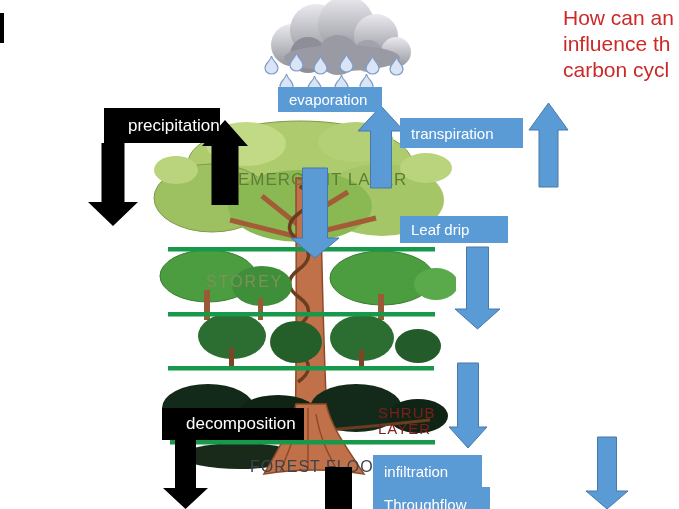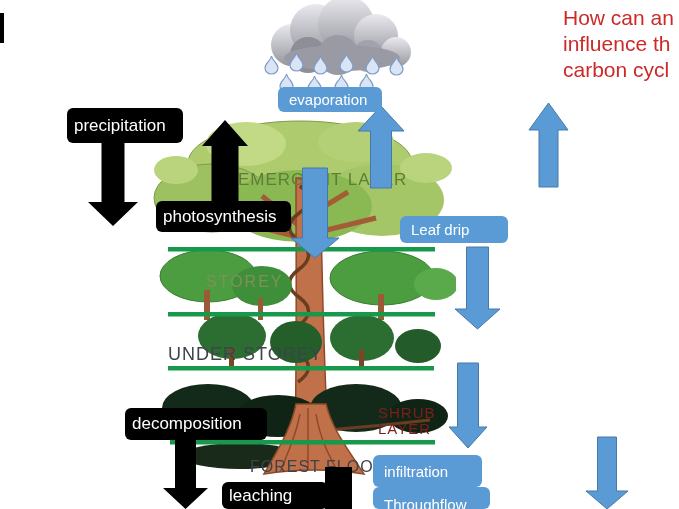--- a/index.html
+++ b/index.html
@@ -2,23 +2,23 @@
 <html style="--accent-blue: #5b9bd5; --arrow-blue-stroke: #4678ab; --label-black: #000000; --green-line: #18984b; --red-text: #cb2a28;"><head>
 <meta charset="utf-8">
 <style>
   html,body{margin:0;padding:0;background:#fff;}
   #canvas{
     position:relative;width:679px;height:509px;overflow:hidden;background:#fff;
     font-family:"Liberation Sans",sans-serif;
   }
   
   .lbl{position:absolute;display:flex;align-items:center;box-sizing:border-box;
-       color:#fff;white-space:nowrap;z-index:40;border-radius:6px;}
+       color:#fff;white-space:nowrap;z-index:40;}
   .lbl-blue{background:var(--accent-blue);font-size:15px;padding-left:11px;}
-  .lbl-black{background:var(--label-black);font-size:17px;padding-left:7px;}
+  .lbl-black{background:var(--label-black);font-size:17px;padding-left:24px;margin-left:37px;}
   
   svg.arrow{position:absolute;z-index:30;overflow:visible;}
   svg.arrow polygon.blue,svg.arrow rect.blue{fill:var(--accent-blue);stroke:var(--arrow-blue-stroke);stroke-width:1;}
   svg.arrow polygon.black,svg.arrow rect.black{fill:var(--label-black);}
   
   .layer-cap{position:absolute;z-index:20;white-space:nowrap;font-family:"Liberation Sans",sans-serif;}
   
   #question{position:absolute;left:563px;top:5px;width:160px;z-index:20;
     color:var(--red-text);font-size:21px;line-height:26px;white-space:nowrap;}
   
@@ -109,21 +109,20 @@
     <path d="M130,364 C140,340 146,326 150,306 M166,306 C170,330 178,346 188,364 M158,300 L158,360" stroke="#8e4a28" stroke-width="1.5" fill="none"></path>
 
     <rect x="18" y="139" width="267" height="4.5" fill="var(--green-line)"></rect>
     <rect x="18" y="204" width="267" height="4.5" fill="var(--green-line)"></rect>
     <rect x="18" y="258" width="266" height="4.5" fill="var(--green-line)"></rect>
     <rect x="20" y="332" width="265" height="4.5" fill="var(--green-line)"></rect>
   </svg>
 
   <div class="layer-cap" style="left:238px;top:170px;font-size:17px;color:#5d7e35;letter-spacing:1px">EMERGENT LAYER</div>
   <div class="layer-cap" style="left:206px;top:273px;font-size:16px;color:#7d9159;letter-spacing:2px">STOREY</div>
-  <div class="layer-cap" style="left:168px;top:344px;font-size:18px;color:#3d434b;letter-spacing:1px">UNDER STOREY</div>
   <div class="layer-cap" style="left:378px;top:405px;font-size:15px;color:#7f1d1d;line-height:16px;letter-spacing:1px">
     <div>SHRUB</div>
     <div>LAYER</div>
   </div>
   <div class="layer-cap" style="left:250px;top:458px;font-size:16px;color:#3d434b;letter-spacing:1px">FOREST FLOOR</div>
 
   <div id="question">
     <div>How can an</div>
     <div>influence th</div>
     <div>carbon cycl</div>
@@ -155,22 +154,21 @@
     <polygon class="blue" points="11.5,0 33.5,0 33.5,62 45,62 22.5,82 0,62 11.5,62"></polygon>
   </svg>
   <svg class="arrow" style="left:449px;top:363px;width:38px;height:85px" viewBox="0 0 38 85">
     <polygon class="blue" points="8.5,0 29.5,0 29.5,64 38,64 19,85 0,64 8.5,64"></polygon>
   </svg>
   <svg class="arrow" style="left:586px;top:437px;width:42px;height:72px" viewBox="0 0 42 72">
     <polygon class="blue" points="11.5,0 30.5,0 30.5,54 42,54 21,72 0,54 11.5,54"></polygon>
   </svg>
 
   <div class="lbl lbl-blue" style="left:278px;top:87px;width:104px;height:25px">evaporation</div>
+  <div class="lbl lbl-blue" style="left:400px;top:118px;width:123px;height:30px">transpiration</div>
   <div class="lbl lbl-blue" style="left:400px;top:216px;width:108px;height:27px">Leaf drip</div>
   <div class="lbl lbl-blue" style="left:373px;top:455px;width:109px;height:32px">infiltration</div>
   <div class="lbl lbl-blue" style="left:373px;top:487px;width:117px;height:22px;align-items:flex-start;padding-top:9px">Throughflow</div>
 
   <div class="lbl lbl-black" style="left:67px;top:108px;width:116px;height:35px">precipitation</div>
-  <div class="lbl lbl-black" style="left:156px;top:201px;width:135px;height:31px">photosynthesis</div>
   <div class="lbl lbl-black" style="left:125px;top:408px;width:142px;height:32px">decomposition</div>
-  <div class="lbl lbl-black" style="left:222px;top:482px;width:106px;height:27px">leaching</div>
 
 </div>
 
 </body></html>

